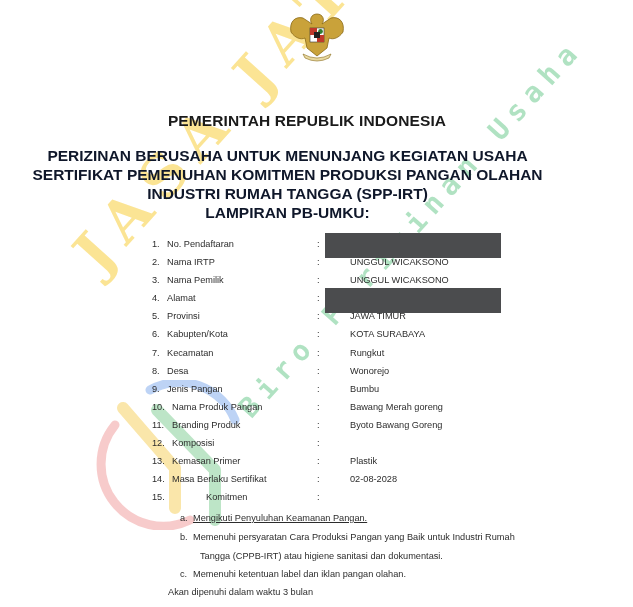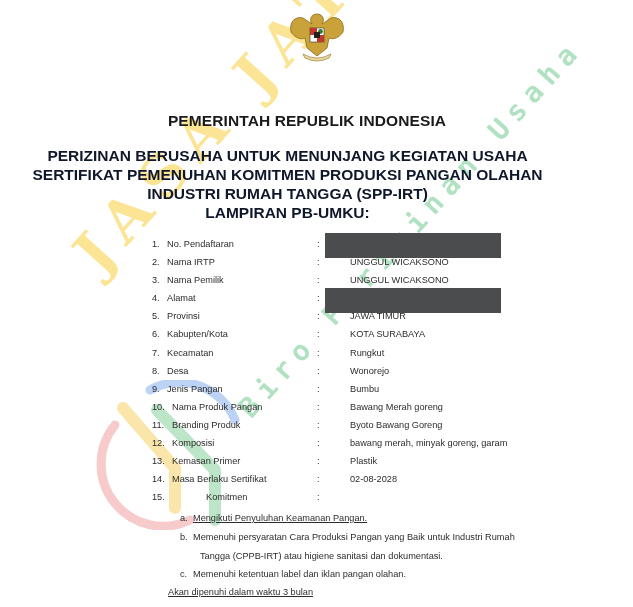--- a/index.html
+++ b/index.html
@@ -151,21 +151,20 @@
     <div class="row two">
       <span class="num">11.</span>
       <span class="lbl">Branding Produk</span>
       <span class="colon">:</span>
       <span class="val">Byoto Bawang Goreng</span>
     </div>
     <div class="row two">
       <span class="num">12.</span>
       <span class="lbl">Komposisi</span>
       <span class="colon">:</span>
-      <span class="val">bawang merah, minyak goreng, garam</span>
     </div>
     <div class="row two">
       <span class="num">13.</span>
       <span class="lbl">Kemasan Primer</span>
       <span class="colon">:</span>
       <span class="val">Plastik</span>
     </div>
     <div class="row two">
       <span class="num">14.</span>
       <span class="lbl">Masa Berlaku Sertifikat</span>
@@ -183,15 +182,15 @@
   <div class="commit" style="left:180px; top:513px;text-decoration:underline;">
     <span class="m">a.</span><span>Mengikuti Penyuluhan Keamanan Pangan.</span>
   </div>
   <div class="commit" style="left:180px; top:532px;">
     <span class="m">b.</span><span>Memenuhi persyaratan Cara Produksi Pangan yang Baik untuk Industri Rumah</span>
   </div>
   <div class="commit" style="left:193px; top:551px;margin-left:7px;">Tangga (CPPB-IRT) atau higiene sanitasi dan dokumentasi.</div>
   <div class="commit" style="left:180px; top:569px;">
     <span class="m">c.</span><span>Memenuhi ketentuan label dan iklan pangan olahan.</span>
   </div>
-  <div class="commit" style="left:168px; top:587px;text-decoration:underline;">Akan dipenuhi dalam waktu 3 bulan</div>
+  <div class="commit" style="left:168px; top:587px;">Akan dipenuhi dalam waktu 3 bulan</div>
 
 </div>
 
 </body></html>

